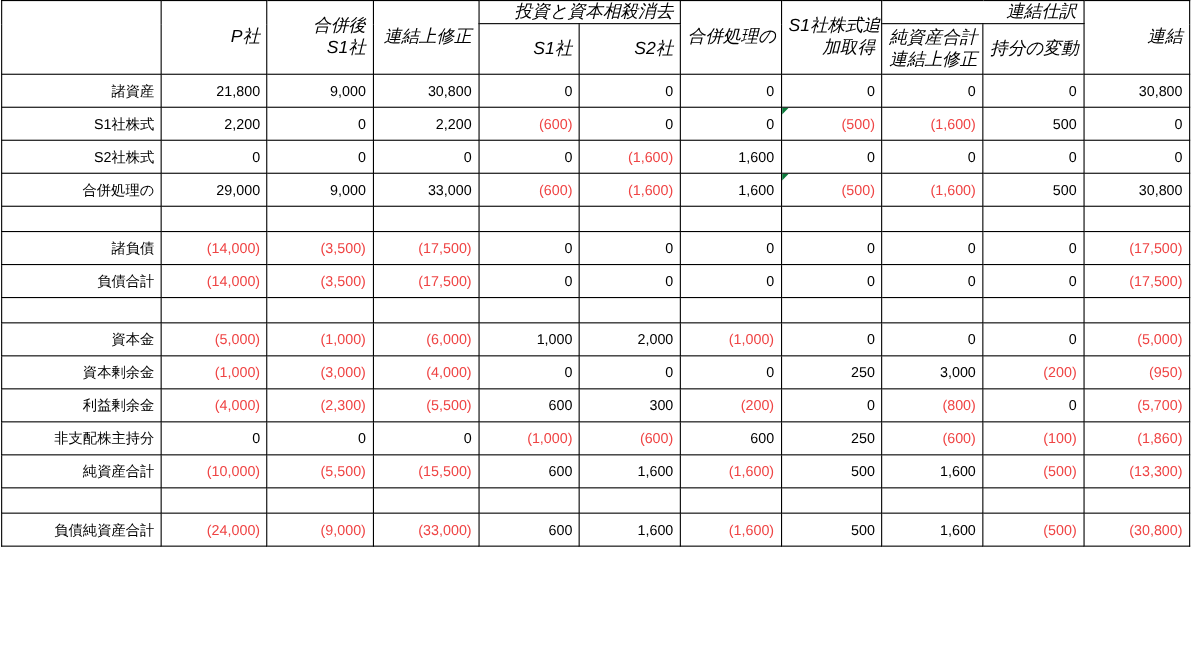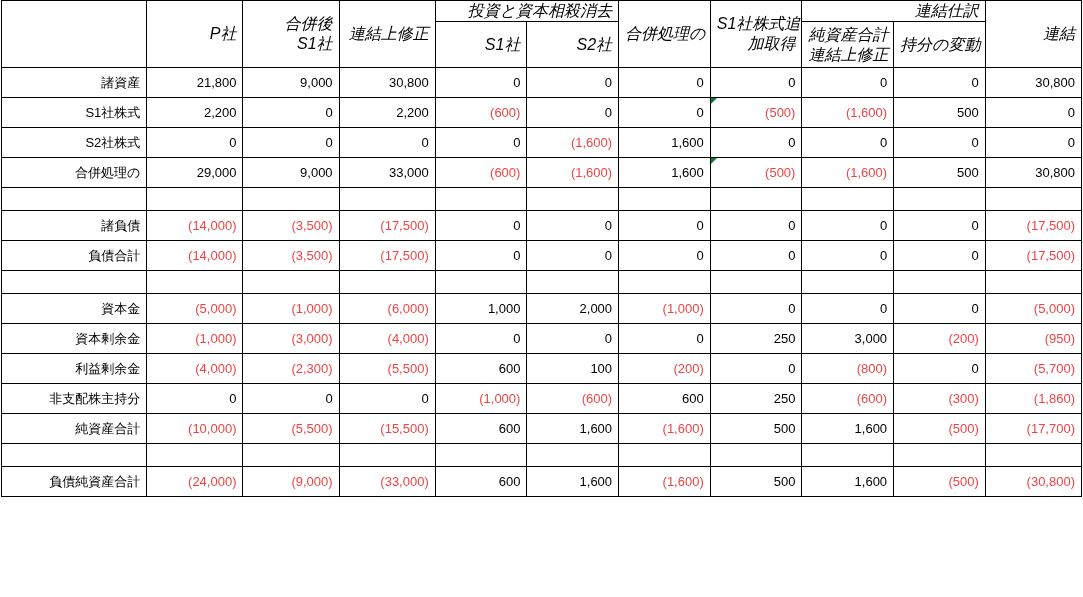--- a/index.html
+++ b/index.html
@@ -247,52 +247,52 @@
           <td class="num pos">3,000</td>
           <td class="num neg">(200)</td>
           <td class="num neg">(950)</td>
         </tr>
         <tr class="h-row">
           <td class="rowlabel">利益剰余金</td>
           <td class="num neg">(4,000)</td>
           <td class="num neg">(2,300)</td>
           <td class="num neg">(5,500)</td>
           <td class="num pos">600</td>
-          <td class="num pos">100</td>
+          <td class="num pos">300</td>
           <td class="num neg">(200)</td>
           <td class="num pos">0</td>
           <td class="num neg">(800)</td>
           <td class="num pos">0</td>
           <td class="num neg">(5,700)</td>
         </tr>
         <tr class="h-row">
           <td class="rowlabel">非支配株主持分</td>
           <td class="num pos">0</td>
           <td class="num pos">0</td>
           <td class="num pos">0</td>
           <td class="num neg">(1,000)</td>
           <td class="num neg">(600)</td>
           <td class="num pos">600</td>
           <td class="num pos">250</td>
           <td class="num neg">(600)</td>
-          <td class="num neg">(300)</td>
+          <td class="num neg">(100)</td>
           <td class="num neg">(1,860)</td>
         </tr>
         <tr class="h-row">
           <td class="rowlabel">純資産合計</td>
           <td class="num neg">(10,000)</td>
           <td class="num neg">(5,500)</td>
           <td class="num neg">(15,500)</td>
           <td class="num pos">600</td>
           <td class="num pos">1,600</td>
           <td class="num neg">(1,600)</td>
           <td class="num pos">500</td>
           <td class="num pos">1,600</td>
           <td class="num neg">(500)</td>
-          <td class="num neg">(17,700)</td>
+          <td class="num neg">(13,300)</td>
         </tr>
         <tr class="blankrow">
           <td class="rowlabel"></td>
           <td class="num"></td>
           <td class="num"></td>
           <td class="num"></td>
           <td class="num"></td>
           <td class="num"></td>
           <td class="num"></td>
           <td class="num"></td>

